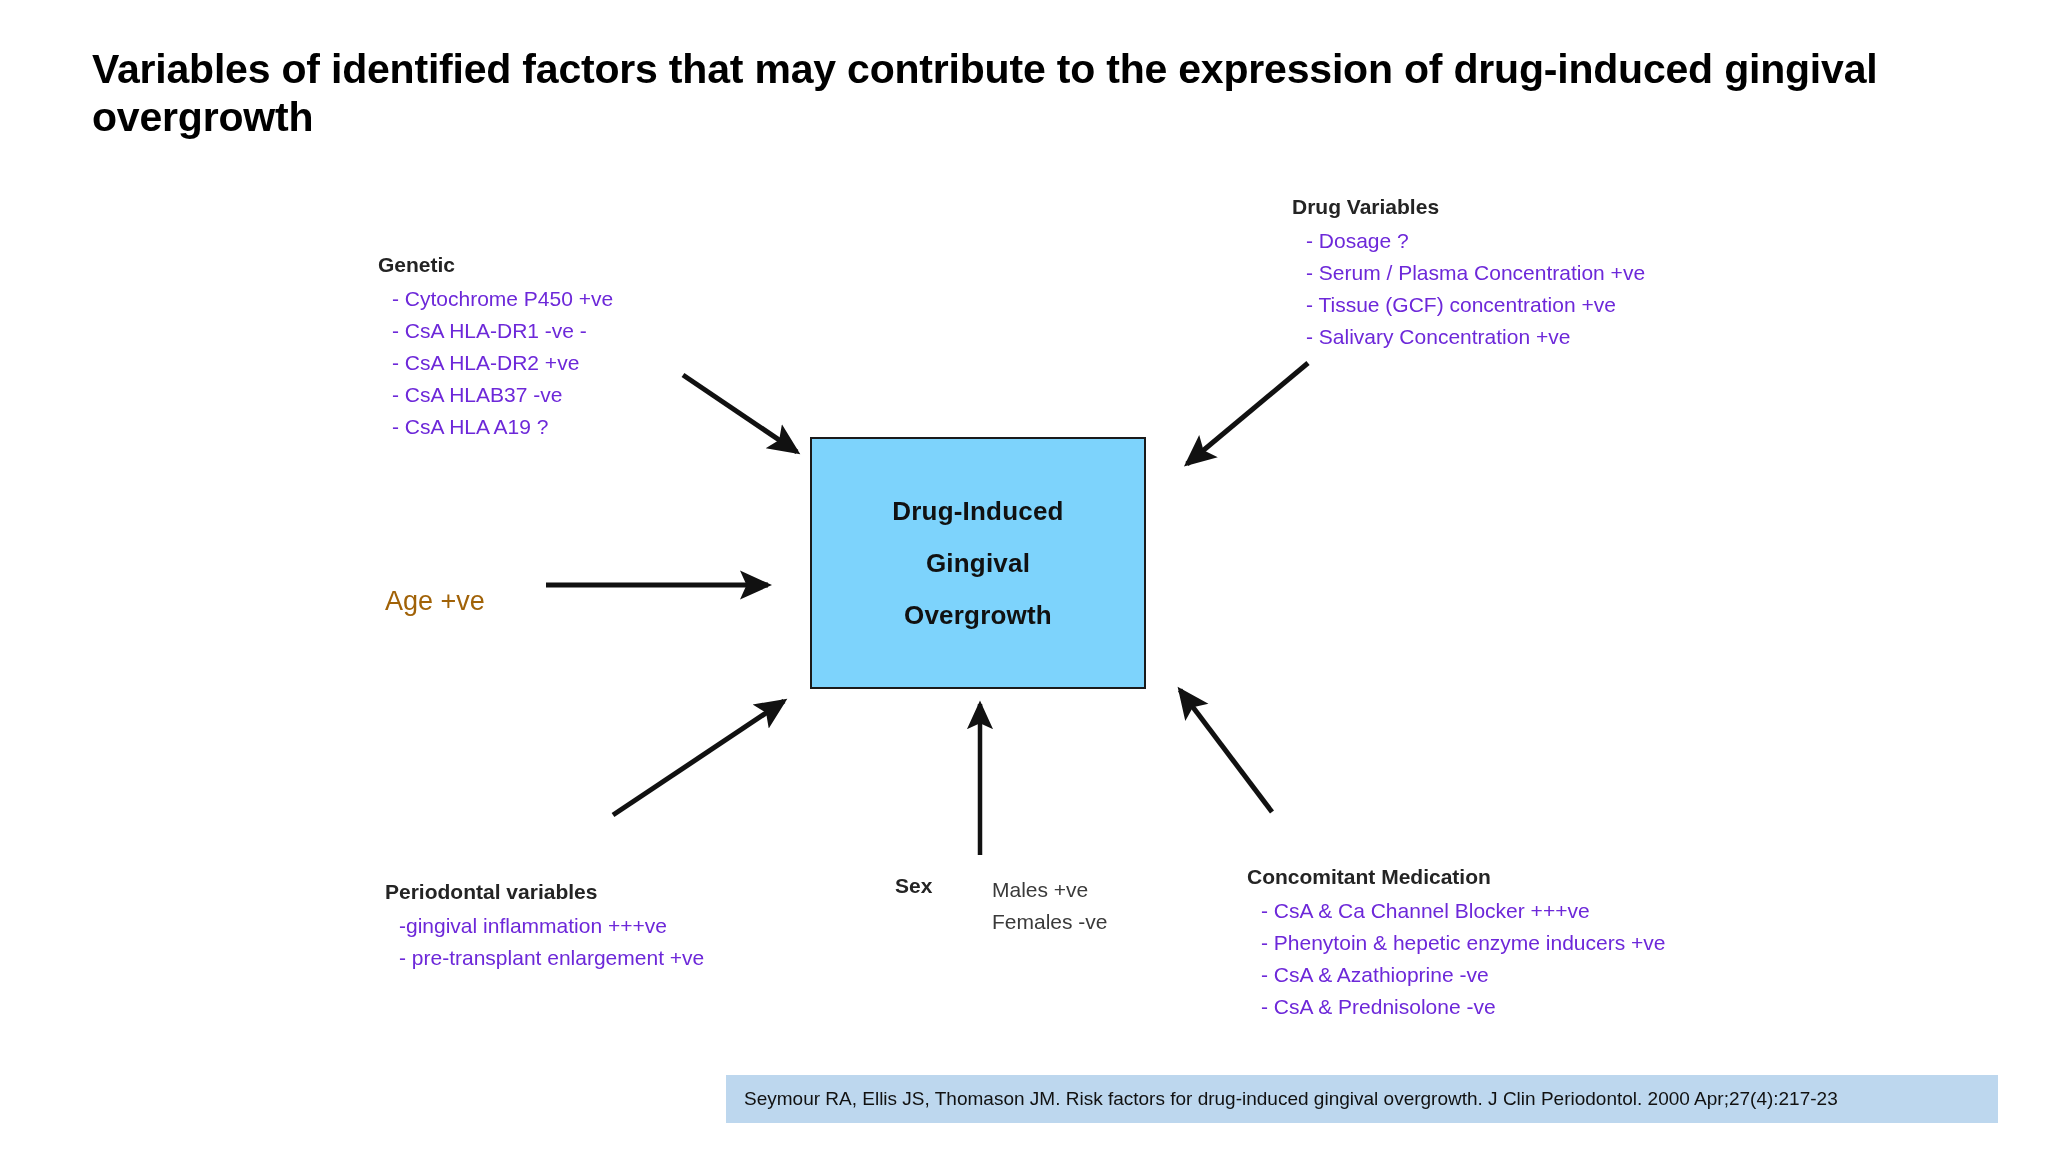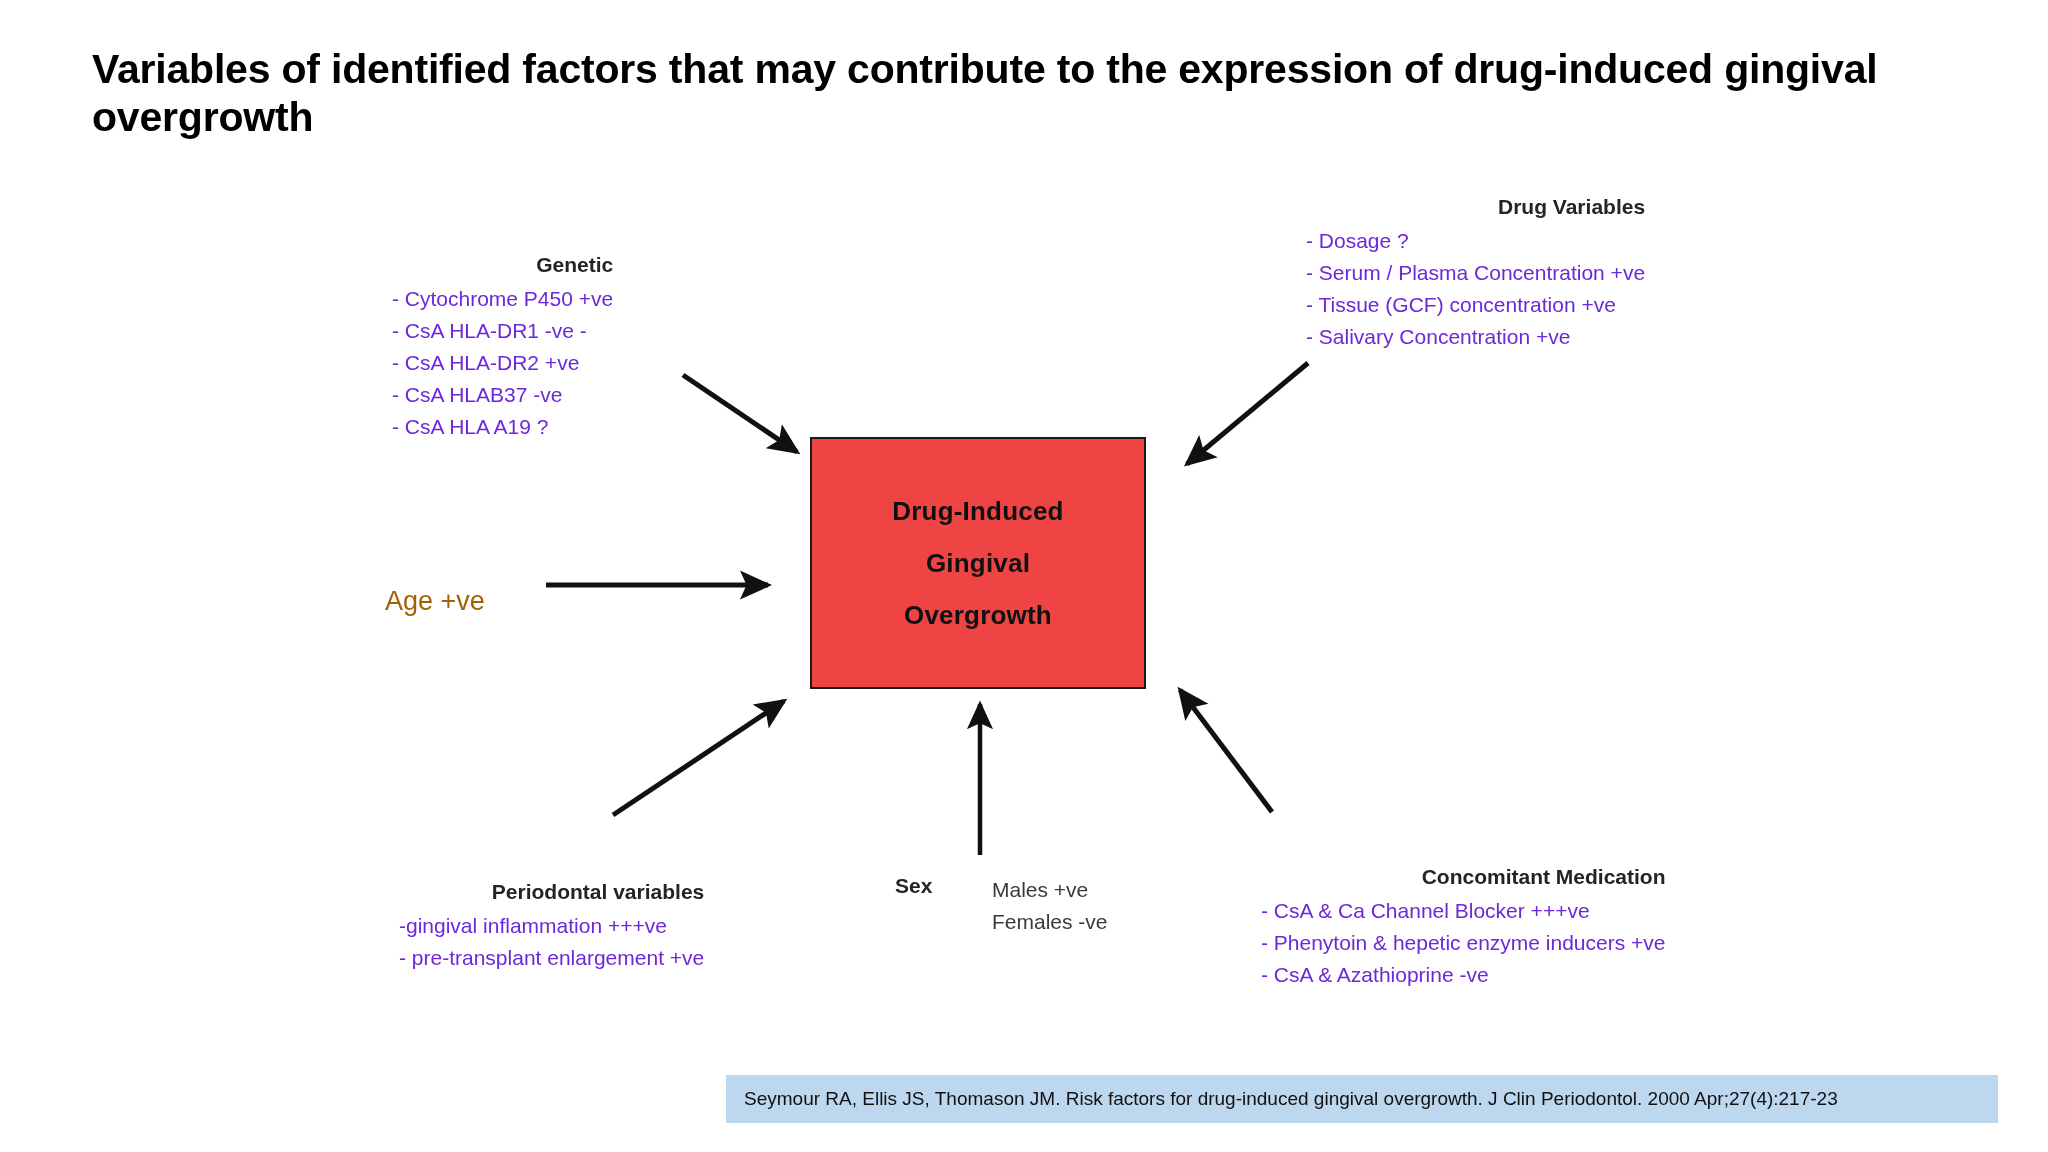--- a/index.html
+++ b/index.html
@@ -48,21 +48,21 @@
   }
 
   
   #center-box {
     position: absolute;
     left: 810px;
     top: 437px;
     width: 336px;
     height: 252px;
     border: 2px solid #1a1a1a;
-    background: #ef4444;
+    background: #7dd3fc;
     display: flex;
     flex-direction: column;
     align-items: center;
     justify-content: center;
     box-sizing: border-box;
   }
   #center-box .cline {
     font-size: 26px;
     font-weight: bold;
     line-height: 2.0;
@@ -75,21 +75,20 @@
   .factor-group {
     position: absolute;
     color: #2b2b2b;
   }
   .factor-group .fg-title {
     font-size: 21px;
     font-weight: bold;
     line-height: 1.45;
     margin-bottom: 3px;
     color: #242424;
-    text-align: right;
   }
   .factor-group .fg-item {
     font-size: 21px;
     line-height: 1.52;
     color: #6d28d9;
     white-space: nowrap;
     padding-left: 14px;
   }
 
   #group-genetic   { left: 378px;  top: 250px; }
@@ -218,19 +217,20 @@
         <div class="fg-item">Females -ve</div>
       </div>
     </div>
   </div>
 
   <div class="factor-group" id="group-concom">
     <div class="fg-title">Concomitant Medication</div>
     <div class="fg-item">- CsA &amp;  Ca Channel Blocker +++ve</div>
     <div class="fg-item">- Phenytoin &amp; hepetic enzyme inducers +ve</div>
     <div class="fg-item">- CsA &amp; Azathioprine -ve</div>
+    <div class="fg-item">- CsA &amp; Prednisolone -ve</div>
   </div>
 
 </div>
 
 <div id="citation-bar">
   <span class="citation-text">Seymour RA, Ellis JS, Thomason JM. Risk factors for drug-induced gingival overgrowth. J Clin Periodontol. 2000 Apr;27(4):217-23</span>
 </div>
 
 </body></html>

